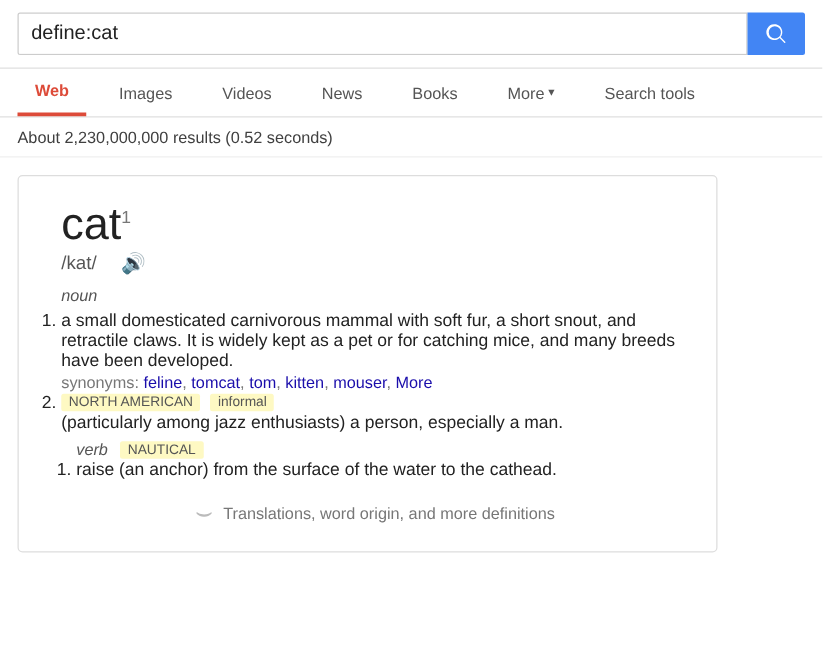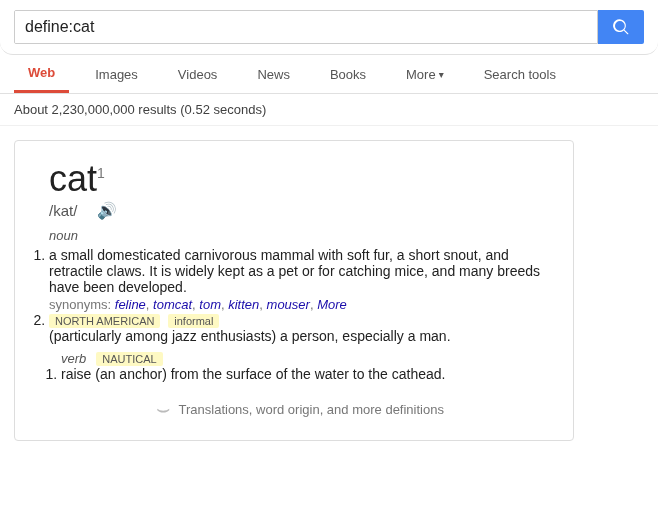--- a/index.html
+++ b/index.html
@@ -5,21 +5,20 @@
     * { margin: 0; padding: 0; box-sizing: border-box; }
     body { font-family: Arial, sans-serif; background: #fff; color: #222; font-size: 14px; width: 658px; }
 
     
     .search-header {
       display: flex;
       align-items: center;
       padding: 10px 14px;
       background: #fff;
       border-bottom: 1px solid #e0e0e0;
-      border-radius: 13px;
     }
     .search-input-wrap {
       flex: 1;
       display: flex;
       align-items: center;
       border: 1px solid #ccc;
       border-radius: 2px 0 0 2px;
       height: 34px;
       overflow: hidden;
     }
@@ -134,21 +133,20 @@
       margin-bottom: 4px;
     }
     .dict-synonyms {
       font-size: 13px;
       color: #777;
       margin-top: 2px;
     }
     .dict-synonyms a {
       color: #1a0dab;
       text-decoration: none;
-      font-style: italic;
     }
 
     .tag-label {
       display: inline-block;
       background: #fef9c3;
       color: #555;
       font-size: 11px;
       padding: 1px 6px;
       border-radius: 2px;
       margin-right: 4px;

